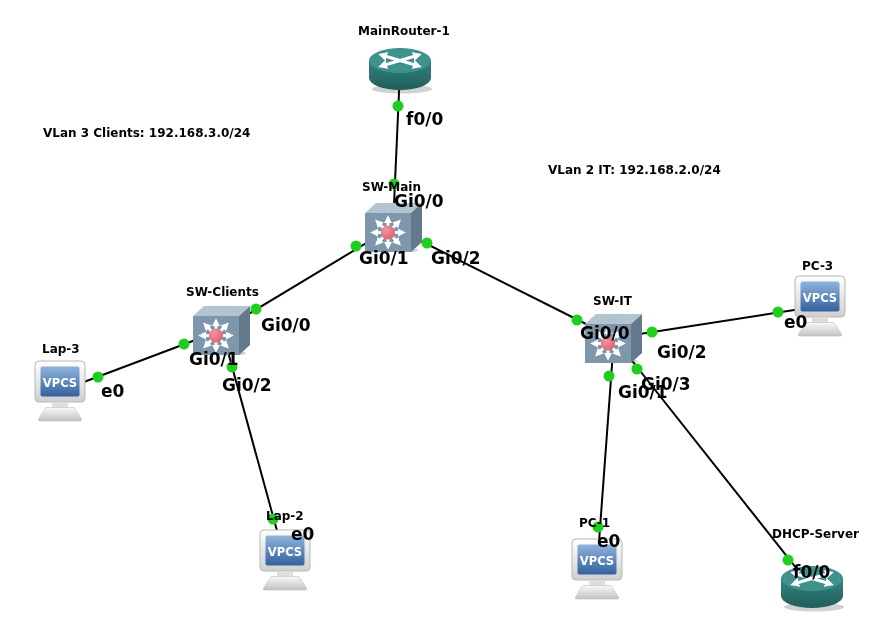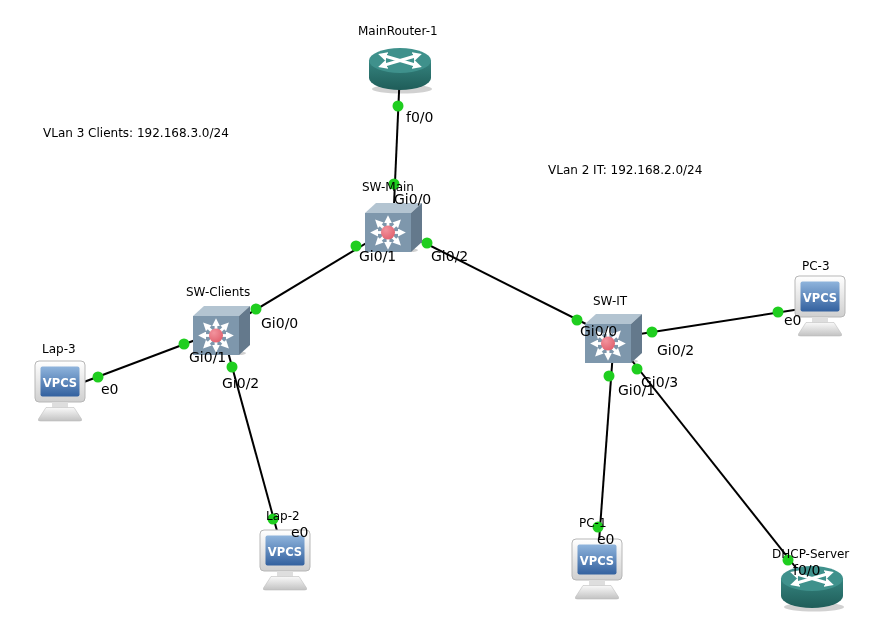--- a/index.html
+++ b/index.html
@@ -3,24 +3,24 @@
 <meta charset="utf-8">
 <style>
   html,body{margin:0;padding:0;background:#fff;}
   #canvas{
     position:relative;width:880px;height:632px;background:#ffffff;overflow:hidden;
     font-family:"DejaVu Sans","Liberation Sans",sans-serif;
   }
   .wire{position:absolute;left:0;top:0;z-index:1;}
   .node{position:absolute;z-index:2;}
   .node svg{display:block;}
-  .lbl{position:absolute;z-index:3;font-weight:normal;color:#000;white-space:nowrap;line-height:1.1;}
+  .lbl{position:absolute;z-index:3;font-weight:bold;color:#000;white-space:nowrap;line-height:1.1;}
   .node-lbl{font-size:12px;}
   .note-lbl{font-size:12px;}
-  .port-lbl{font-size:14px;text-align:center;}
+  .port-lbl{font-size:17px;text-align:center;}
 </style>
 </head>
 <body>
 
 <div id="canvas">
     <svg width="880" height="632" class="wire">
       <line x1="400" y1="70" x2="393" y2="227" stroke="#000000" stroke-width="2"></line>
       <line x1="393" y1="227" x2="222" y2="330" stroke="#000000" stroke-width="2"></line>
       <line x1="393" y1="227" x2="614" y2="338" stroke="#000000" stroke-width="2"></line>
       <line x1="222" y1="330" x2="60" y2="391" stroke="#000000" stroke-width="2"></line>
@@ -246,21 +246,21 @@
         <path d="M0,0 L9,4.5 L0,9 Z" fill="#ffffff"></path>
       </marker>
     </defs>
     <ellipse cx="36" cy="43" rx="30" ry="4.5" fill="rgba(0,0,0,0.18)"></ellipse>
     <path d="M3,15 L3,32 A31,12 0 0 0 65,32 L65,15 Z" fill="url(#rbody)"></path>
     <ellipse cx="34" cy="14.5" rx="31" ry="12.5" fill="#3f918c"></ellipse>
     <line x1="17" y1="19.5" x2="51" y2="9.5" stroke="#fff" stroke-width="3.2" marker-start="url(#wah)" marker-end="url(#wah)"></line>
     <line x1="17" y1="9.5" x2="51" y2="19.5" stroke="#fff" stroke-width="3.2" marker-start="url(#wah)" marker-end="url(#wah)"></line>
   </svg>
     </div>
-    <div class="lbl node-lbl" style="left: 772px; top: 548px;">DHCP-Server</div>
+    <div class="lbl node-lbl" style="left: 772px; top: 528px;">DHCP-Server</div>
     <div class="lbl port-lbl" style="left: 406px; top: 110px;">f0/0</div>
     <div class="lbl port-lbl" style="left: 394px; top: 192px;">Gi0/0</div>
     <div class="lbl port-lbl" style="left: 359px; top: 249px;">Gi0/1</div>
     <div class="lbl port-lbl" style="left: 261px; top: 316px;">Gi0/0</div>
     <div class="lbl port-lbl" style="left: 431px; top: 249px;">Gi0/2</div>
     <div class="lbl port-lbl" style="left: 580px; top: 324px;">Gi0/0</div>
     <div class="lbl port-lbl" style="left: 189px; top: 350px;">Gi0/1</div>
     <div class="lbl port-lbl" style="left: 101px; top: 382px;">e0</div>
     <div class="lbl port-lbl" style="left: 222px; top: 376px;">Gi0/2</div>
     <div class="lbl port-lbl" style="left: 291px; top: 525px;">e0</div>

